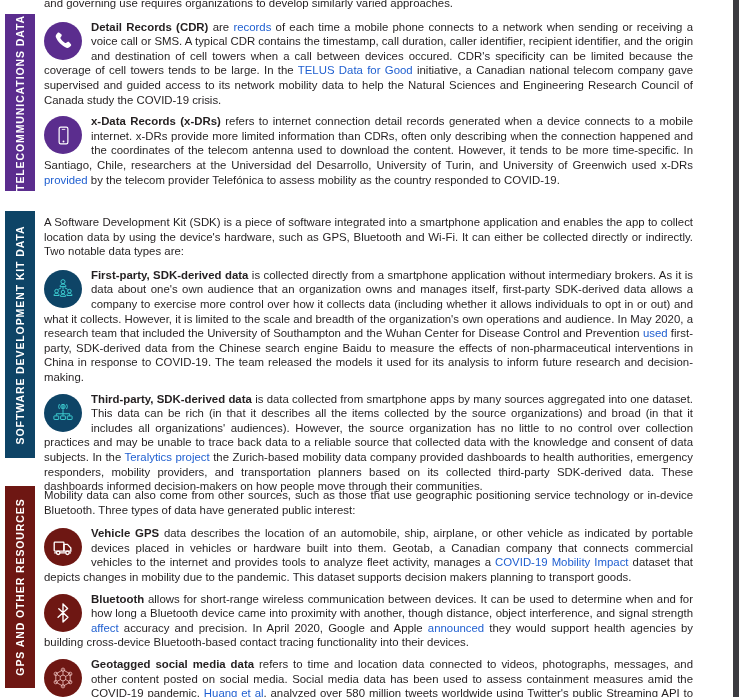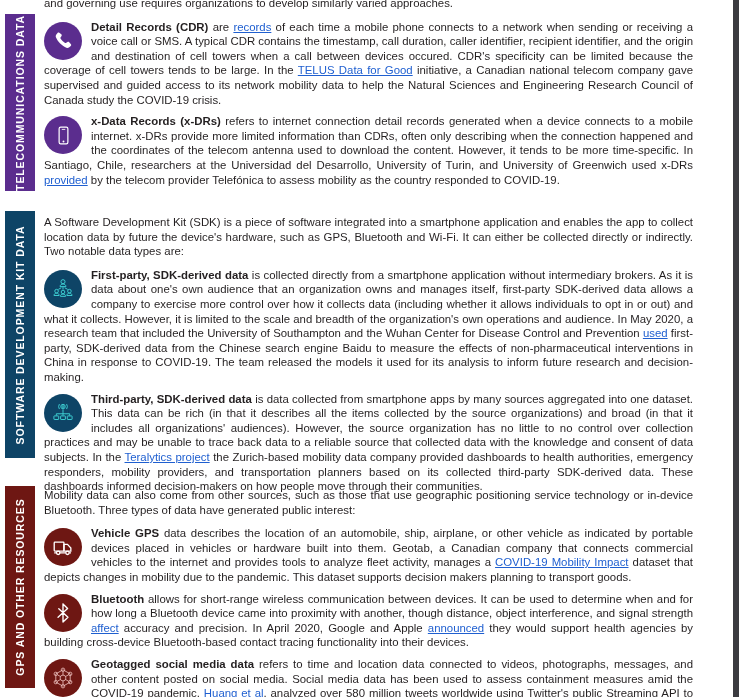--- a/index.html
+++ b/index.html
@@ -93,21 +93,20 @@
     display: block;
   }
   .bullet-row.hanging::after {
     content: "";
     display: block;
     clear: both;
   }
   b, strong { font-weight: bold; }
   a.doclink {
     color: #1f5fd0;
-    text-decoration: underline;
     cursor: pointer;
   }
 </style>
 </head>
 <body>
 
 <div class="page">
 
   <div class="section" style="height:212px;">
 
@@ -144,21 +143,21 @@
   </div>
 
   <div class="section" style="height:268px;">
 
     <div class="side-tab" style="top:3px;height:247px;background:#0E4466;">
       <span class="side-tab-label">SOFTWARE DEVELOPMENT KIT DATA</span>
     </div>
 
     <div class="content">
 
-      <p class="para" style="padding-top:7px;">A Software Development Kit (SDK) is a piece of software integrated into a smartphone application and enables the app to collect location data by future the device's hardware, such as GPS, Bluetooth and Wi-Fi.  It can either be collected directly or indirectly. Two notable data types are:</p>
+      <p class="para" style="padding-top:7px;">A Software Development Kit (SDK) is a piece of software integrated into a smartphone application and enables the app to collect location data by using the device's hardware, such as GPS, Bluetooth and Wi-Fi.  It can either be collected directly or indirectly. Two notable data types are:</p>
 
       <div class="bullet-row hanging">
         <span class="bullet-icon" style="background:#0E4466;">
           <svg width="24" height="24" viewBox="0 0 28 28" aria-hidden="true">
             <g fill="none" stroke="#3FD2D6" stroke-width="1.1">
               <circle cx="14" cy="5.5" r="2.4"></circle>
               <path d="M10.6 11.2c0-1.9 1.5-3 3.4-3s3.4 1.1 3.4 3z"></path>
               <circle cx="6.5" cy="16.5" r="2.1"></circle>
               <path d="M3.5 21.6c0-1.7 1.3-2.7 3-2.7s3 1 3 2.7z"></path>
               <circle cx="21.5" cy="16.5" r="2.1"></circle>

